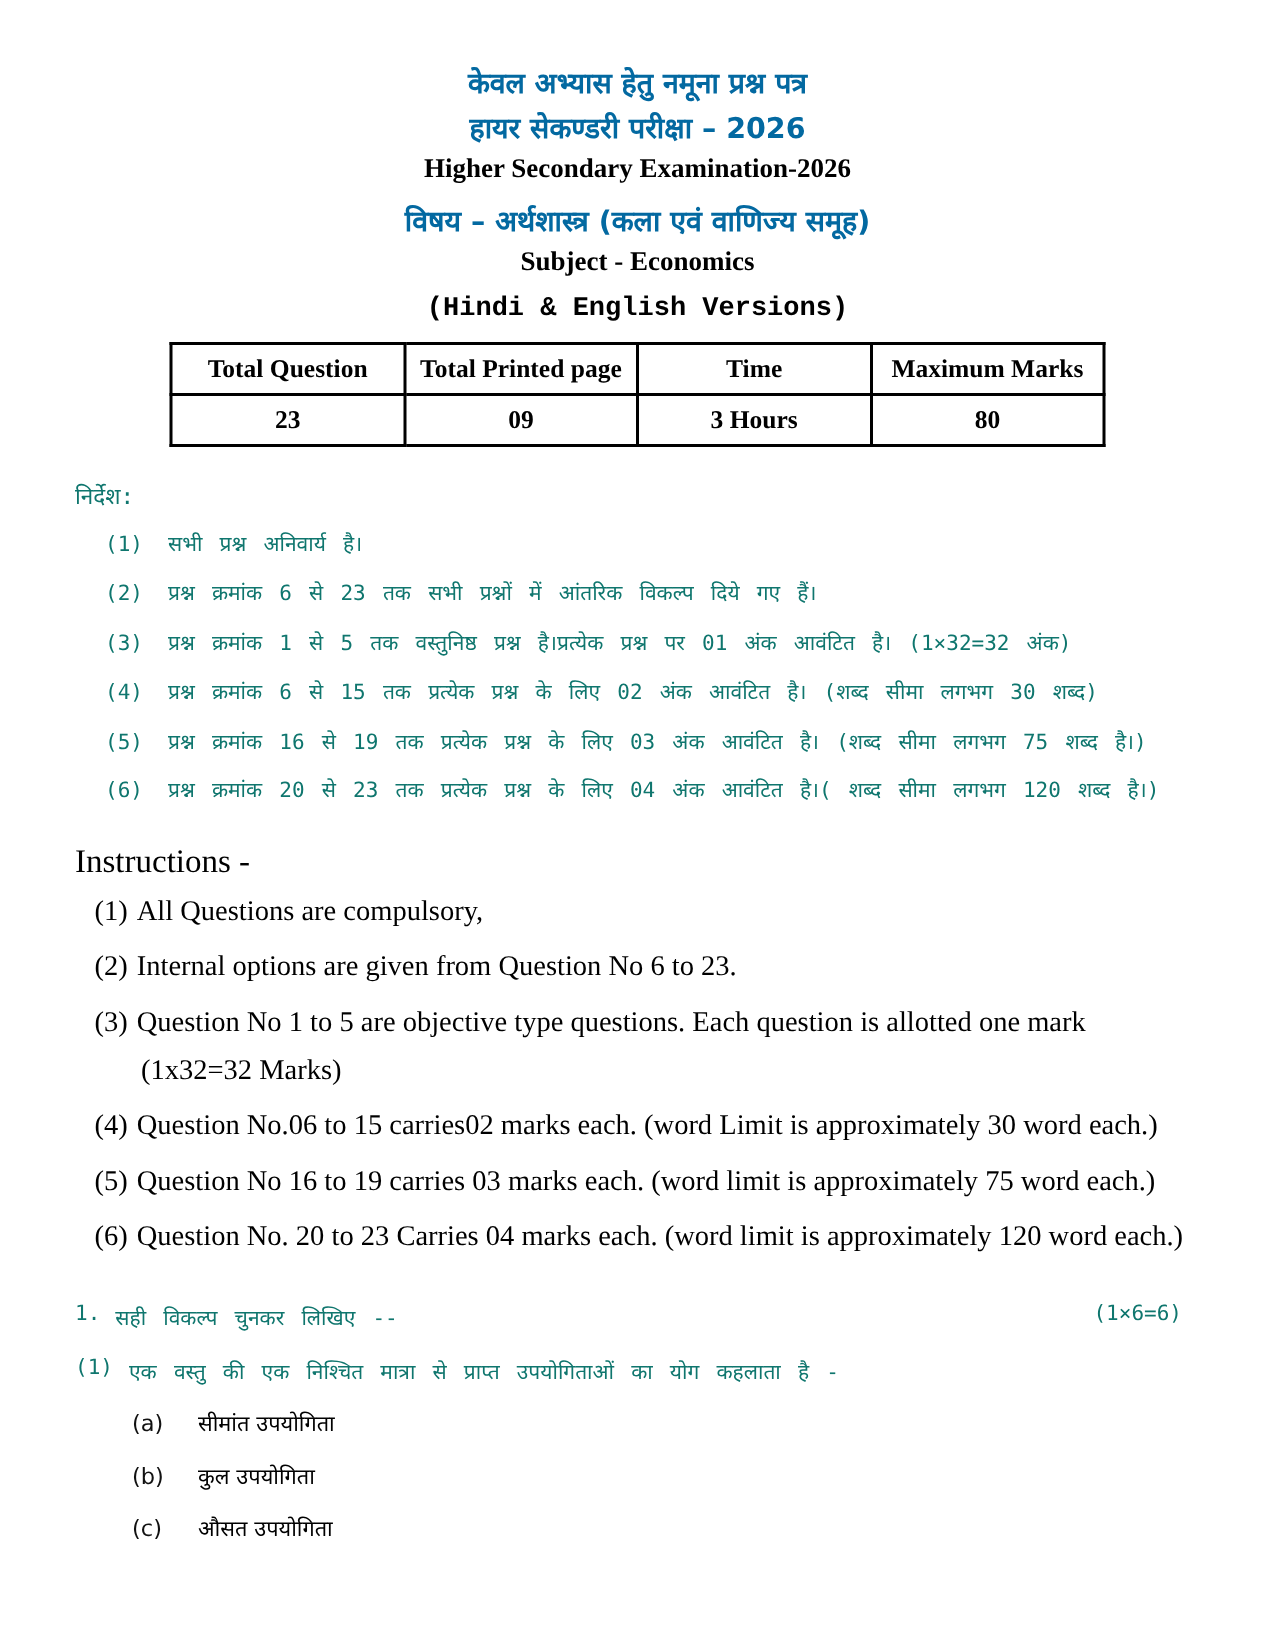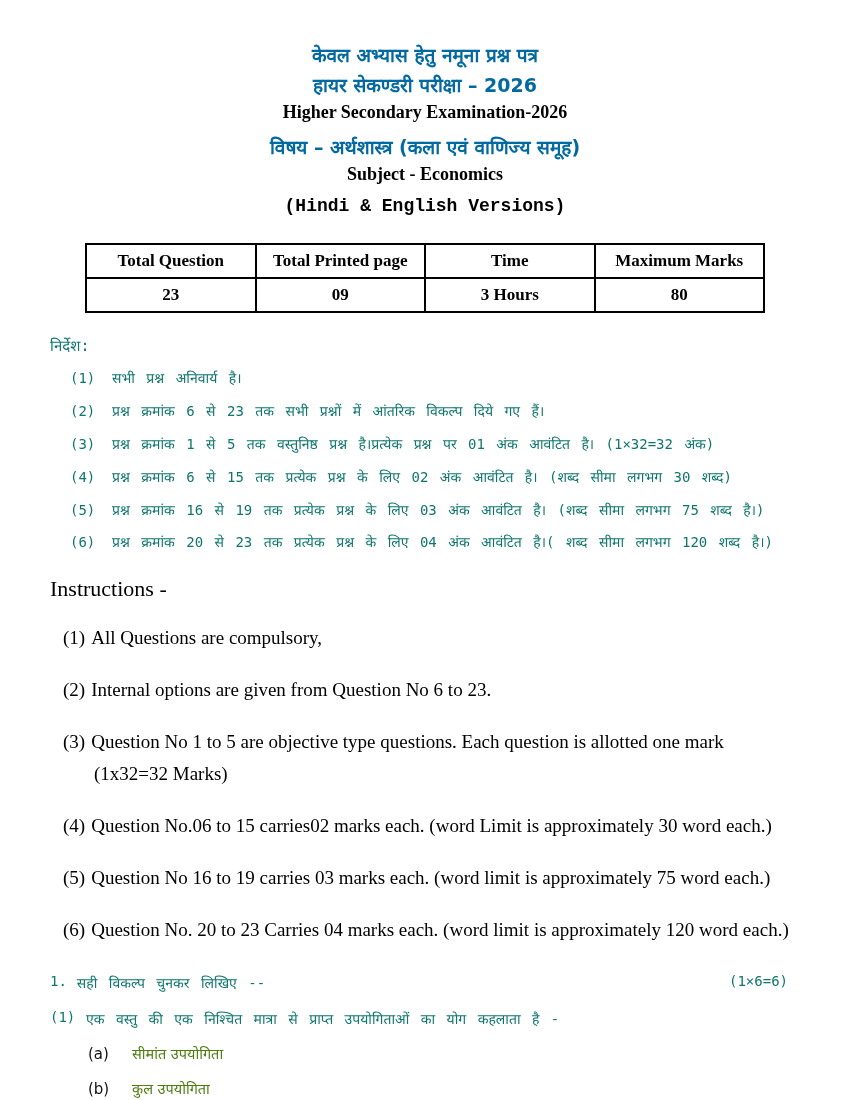--- a/index.html
+++ b/index.html
@@ -19,40 +19,40 @@
     font-family: "DejaVu Sans", sans-serif;
     font-size: 19px; font-weight: 600; margin-bottom: 4px; color: #0369a1;
   }
   .en-head {
     font-family: "Liberation Serif", serif;
     font-size: 18px; font-weight: bold; margin-bottom: 11px;
   }
   .versions-line { font-size: 18px; font-weight: bold; margin-top: 7px; font-family: Liberation Mono, monospace; }
 
   
-  .info-table { border-collapse: collapse; margin: 27px auto 0 auto; width: 680px; table-layout: fixed; }
+  .info-table { border-collapse: collapse; margin: 12px auto 0 auto; width: 624px; table-layout: fixed; }
   .info-table th, .info-table td {
     border: 2px solid #000; height: 34px; text-align: center;
     font-size: 17px; font-weight: bold; font-family: "Liberation Serif", serif;
     padding: 2px 4px;
   }
 
   
   .section-hi { margin-top: 22px; }
   .hi-text { font-family: "DejaVu Sans Mono", monospace; color: #0f766e; }
   .hi-heading { font-size: 15px; }
   .hi-item { display: flex; margin-top: 14px; margin-left: 20px; font-size: 14px; line-height: 1.35; }
   .hi-item .num { width: 42px; flex: none; }
   .hi-item .txt { flex: 1; word-spacing: 3px; }
 
   
   .section-en { margin-top: 24px; }
   .en-heading { font-size: 22px; }
   .en-item {
-    margin-top: 20px; margin-left: 13px;
+    margin-top: 5px; margin-left: 13px;
     font-size: 19px; line-height: 1.68;
     padding-left: 31px; text-indent: -31px;
   }
   .en-item .num { margin-right: 6px; }
 
   
   .q1-row {
     display: flex; justify-content: space-between; align-items: baseline;
     margin-top: 27px; font-size: 14px;
   }
@@ -61,21 +61,21 @@
   .q1-left .txt { word-spacing: 3px; }
   .q1-marks { margin-right: 12px; }
 
   .subq { display: flex; margin-top: 17px; font-size: 14px; }
   .subq .num { width: 36px; flex: none; }
   .subq .txt { word-spacing: 3px; }
 
   .options { margin-left: 38px; }
   .option { display: flex; margin-top: 15px; align-items: baseline; }
   .option .letter { font-family: "DejaVu Sans", sans-serif; font-size: 15px; width: 44px; flex: none; color: #111; }
-  .option .otext { font-family: "DejaVu Sans", sans-serif; font-size: 14.5px; color: #4d7c0f; }
+  .option .otext { font-family: "DejaVu Sans", sans-serif; font-size: 14.5px; color: #000000; }
 </style>
 </head>
 <body>
 
 <div class="page">
 
   <div class="header">
     <div class="hi-head">केवल अभ्यास हेतु नमूना प्रश्न पत्र</div>
     <div class="hi-head">हायर सेकण्डरी परीक्षा – 2026</div>
     <div class="en-head">Higher Secondary Examination-2026</div>

